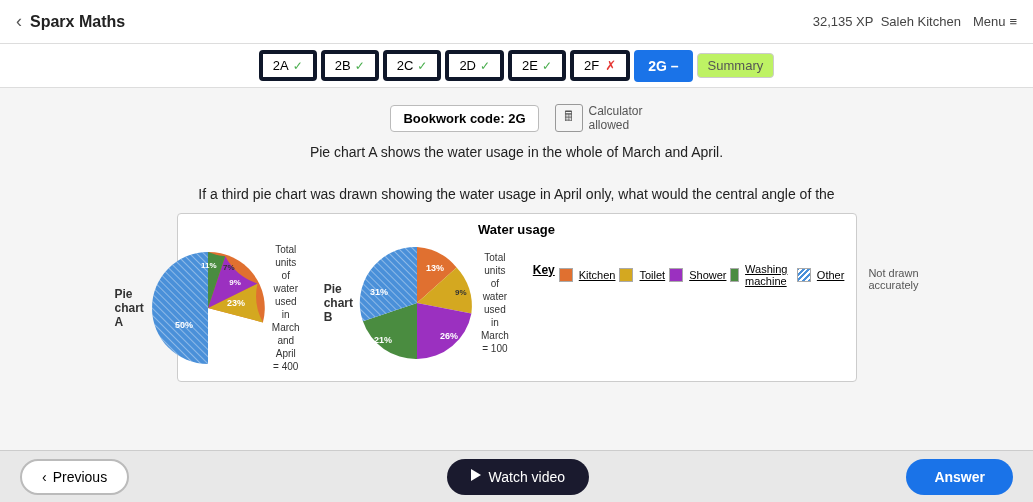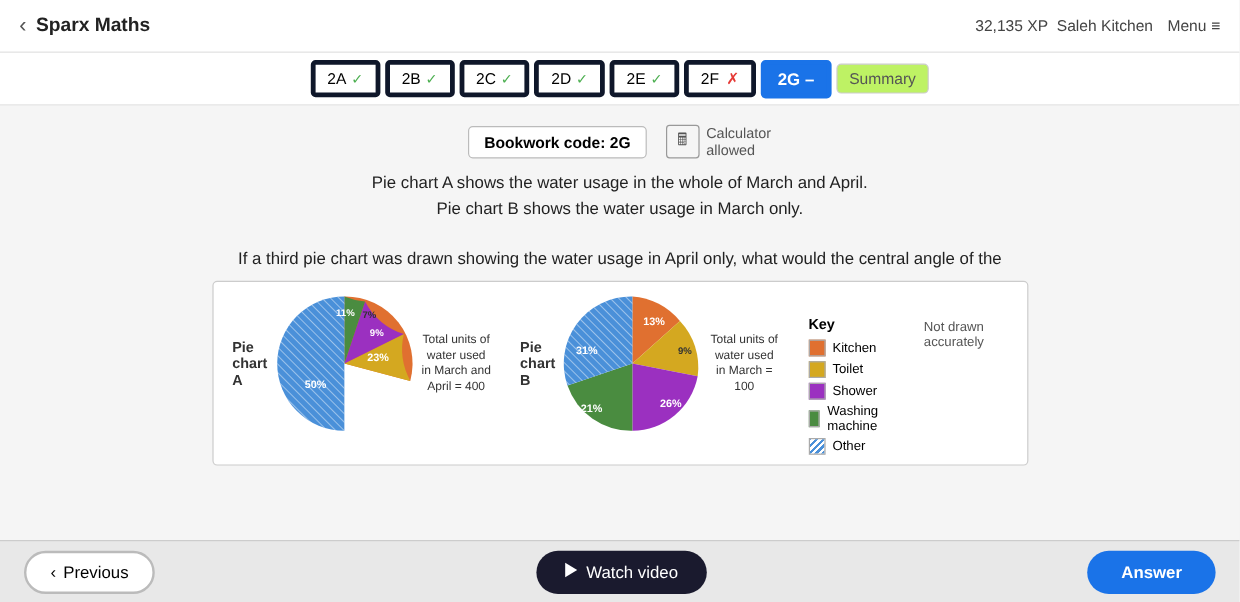--- a/index.html
+++ b/index.html
@@ -186,23 +186,24 @@
     .pie-caption {
       font-size: 10px;
       color: #333;
       text-align: center;
       max-width: 130px;
       line-height: 1.3;
     }
     
     .key-section {
       display: flex;
-      flex-direction: column;
+      flex-direction: row;
       gap: 4px;
       padding-top: 20px;
+      text-decoration: underline;
     }
     .key-title {
       font-size: 12px;
       font-weight: bold;
       margin-bottom: 2px;
     }
     .key-item {
       display: flex;
       align-items: center;
       gap: 6px;
@@ -341,28 +342,28 @@
       <div class="calc-icon">🖩</div>
       <div>
         <div>Calculator</div>
         <div>allowed</div>
       </div>
     </div>
   </div>
 
   <div class="question-text">
     <div>Pie chart A shows the water usage in the whole of March and April.</div>
-    <div>Pie chart B shows the water usage in March only.</div>
     <br>
     <div>
       <span>If a third pie chart was drawn showing the water usage in April only, what would the central angle of the</span>
     </div>
   </div>
 
   <div class="chart-container">
+    <div class="chart-title">Water usage</div>
     <div class="charts-row">
 
       <div class="pie-section">
         <div class="pie-label">Pie chart A</div>
         <div class="pie-wrapper">
           <svg width="120" height="120" viewBox="0 0 120 120">
 
             <path d="M60,60 L60,4 A56,56 0 0,1 114.9,74.4 Z" fill="#e07030"></path>
 
             <path d="M60,60 L114.9,74.4 A56,56 0 0,1 109.5,35.4 Z" fill="#d4a820"></path>

